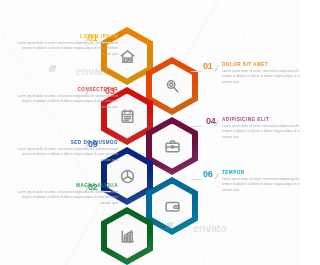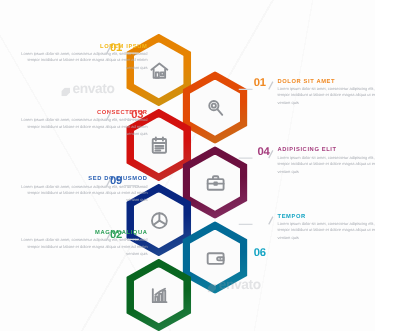--- a/index.html
+++ b/index.html
@@ -54,21 +54,21 @@
     position:absolute;font-size:9px;font-weight:bold;line-height:1;
     letter-spacing:-.2px;
   }
   .slash{position:absolute;width:7px;height:0;border-top:.7px solid #c9ccd1;
     transform:rotate(-62deg);transform-origin:left center;}
   .lead{position:absolute;height:0;border-top:.6px solid #d6d9dd;}
 
   
   .wm{position:absolute;color:rgba(150,155,162,.26);
     font-size:11px;font-weight:bold;letter-spacing:-.3px;
-    display:flex;align-items:flex-end;gap:2px;user-select:none;}
+    display:flex;align-items:flex-start;gap:20px;user-select:none;}
   .wm .leaf{width:7px;height:7px;background:rgba(150,155,162,.26);
     clip-path:polygon(100% 0,100% 58%,58% 100%,0 100%,0 42%,42% 0);}
 </style>
 </head>
 <body>
 
 <div id="stage">
   <div class="bg-lines"></div>
 
   <div class="hex" style="left: 101px; top: 27px; background: linear-gradient(160deg, rgb(242, 183, 24) 0%, rgb(242, 183, 24) 55%, rgba(0, 0, 0, 0.18) 100%), rgb(242, 183, 24); background-blend-mode: multiply;">
@@ -187,21 +187,21 @@
     <p class="body">Lorem ipsum dolor sit amet, consectetur adipiscing elit, sed do eiusmod tempor incididunt ut labore et dolore magna aliqua ut enim ad minim veniam quis</p>
   </div>
   <div class="num" style="left:88px;top:140px;color:#2e63b5;">09</div>
   <div class="slash" style="left:85px;top:149px;"></div>
   <div class="lead" style="left:99px;top:148px;width:12px;"></div>
 
   <div class="callout right" style="left:222px;top:171px;">
     <p class="title" style="color: rgb(22, 165, 196);">TEMPOR</p>
     <p class="body">Lorem ipsum dolor sit amet, consectetur adipiscing elit, sed do eiusmod tempor incididunt ut labore et dolore magna aliqua ut enim ad minim veniam quis</p>
   </div>
-  <div class="num" style="left:203px;top:170px;color:#16a5c4;margin-top:28px;">06</div>
+  <div class="num" style="left:203px;top:170px;color:#16a5c4;">06</div>
   <div class="slash" style="left:215px;top:179px;"></div>
   <div class="lead" style="left:191px;top:179px;width:11px;"></div>
 
   <div class="callout left" style="left:14px;top:184px;">
     <p class="title" style="color: rgb(47, 161, 90);">MAGNA ALIQUA</p>
     <p class="body">Lorem ipsum dolor sit amet, consectetur adipiscing elit, sed do eiusmod tempor incididunt ut labore et dolore magna aliqua ut enim ad minim veniam quis</p>
   </div>
   <div class="num" style="left:88px;top:183px;color:#2fa15a;">02</div>
   <div class="slash" style="left:85px;top:192px;"></div>
   <div class="lead" style="left:99px;top:191px;width:12px;"></div>

